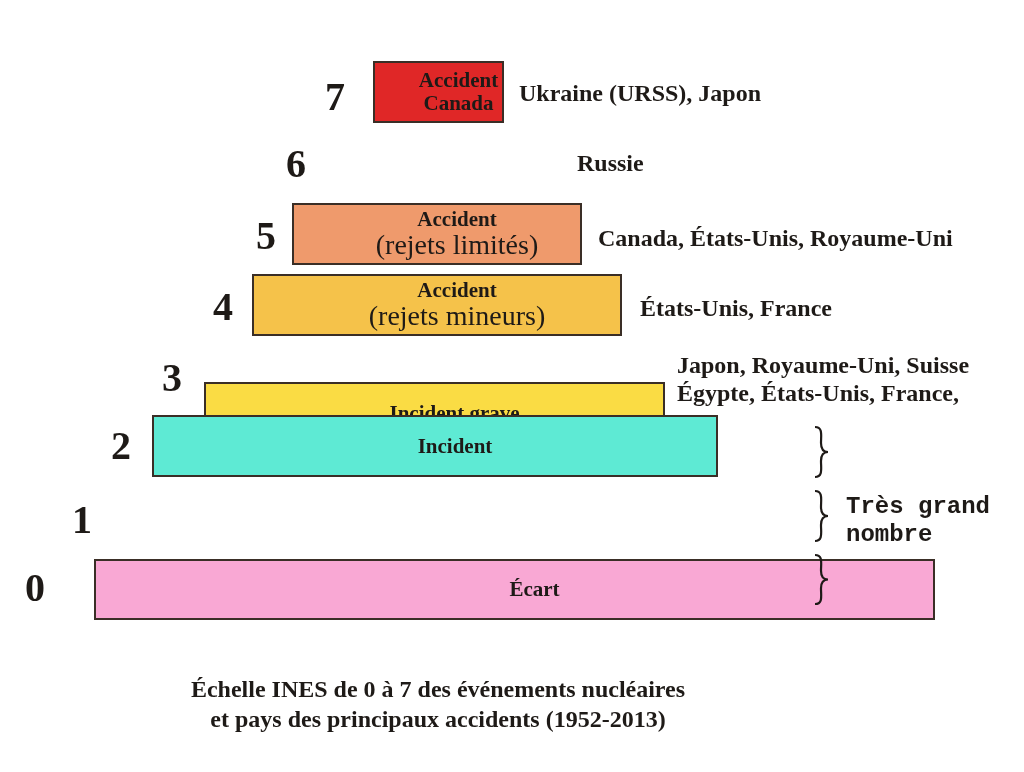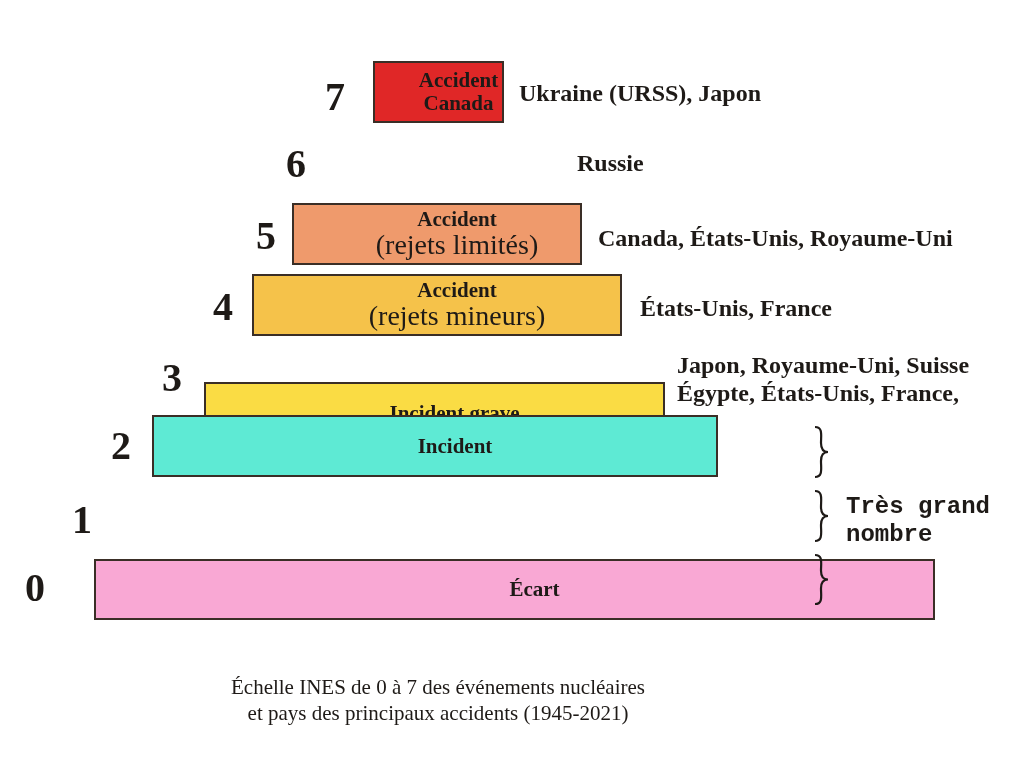--- a/index.html
+++ b/index.html
@@ -57,22 +57,22 @@
     .brace svg {
       display: block;
       width: 100%;
       height: 100%;
     }
     .caption {
       position: absolute;
       left: 0;
       width: 876px;
       text-align: center;
-      font-weight: normal;
-      font-size: 21px;
+      font-weight: bold;
+      font-size: 24px;
       line-height: 1.25;
     }
   </style>
 </head>
 <body>
 
 <div id="canvas">
 
   <div class="level-number" style="left:335px; top:97px;">7</div>
   <div class="level-box" id="box7" style="left: 373px; top: 61px; width: 131px; height: 62px; background: rgb(224, 39, 39);">
@@ -135,15 +135,15 @@
     </svg>
   </div>
 
   <div class="countries" style="left:846px; top:493px;font-family:Liberation Mono, monospace;">
     <div>Très grand</div>
     <div>nombre</div>
   </div>
 
   <div class="caption" style="top:674px;">
     <div>Échelle INES de 0 à 7 des événements nucléaires</div>
-    <div>et pays des principaux accidents (1945-2021)</div>
+    <div>et pays des principaux accidents (1952-2013)</div>
   </div>
 </div>
 
 </body></html>

